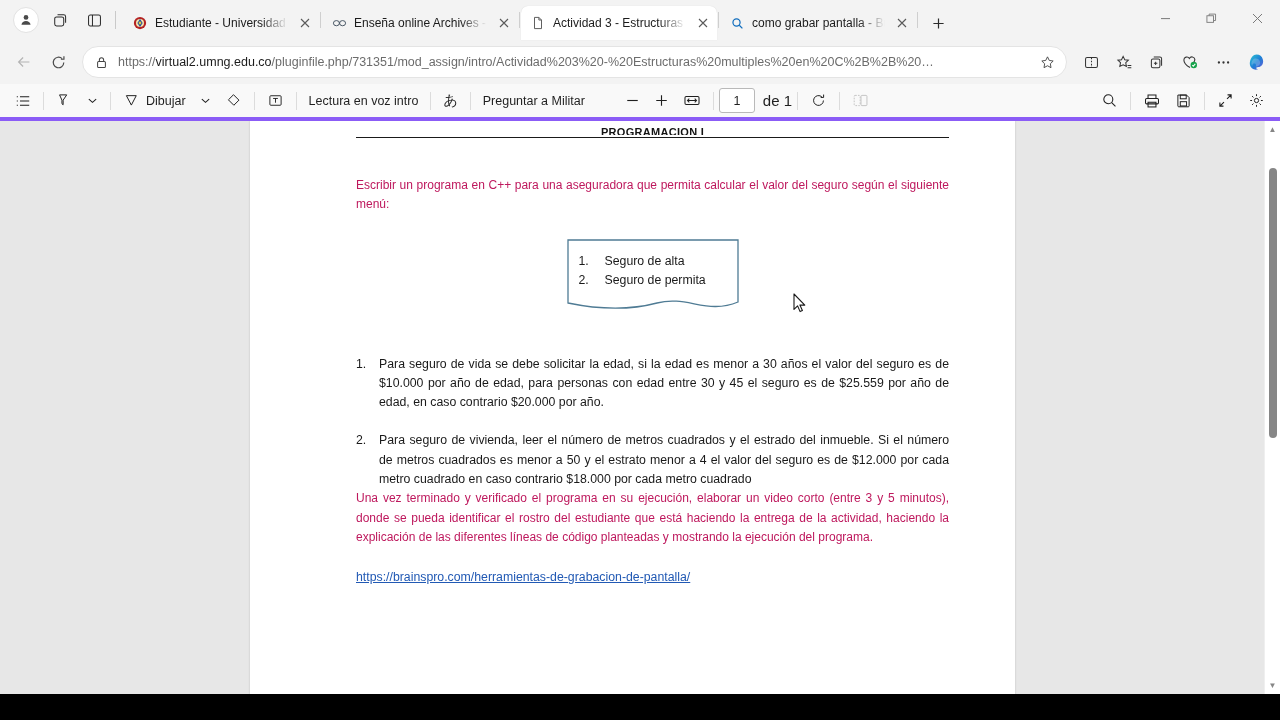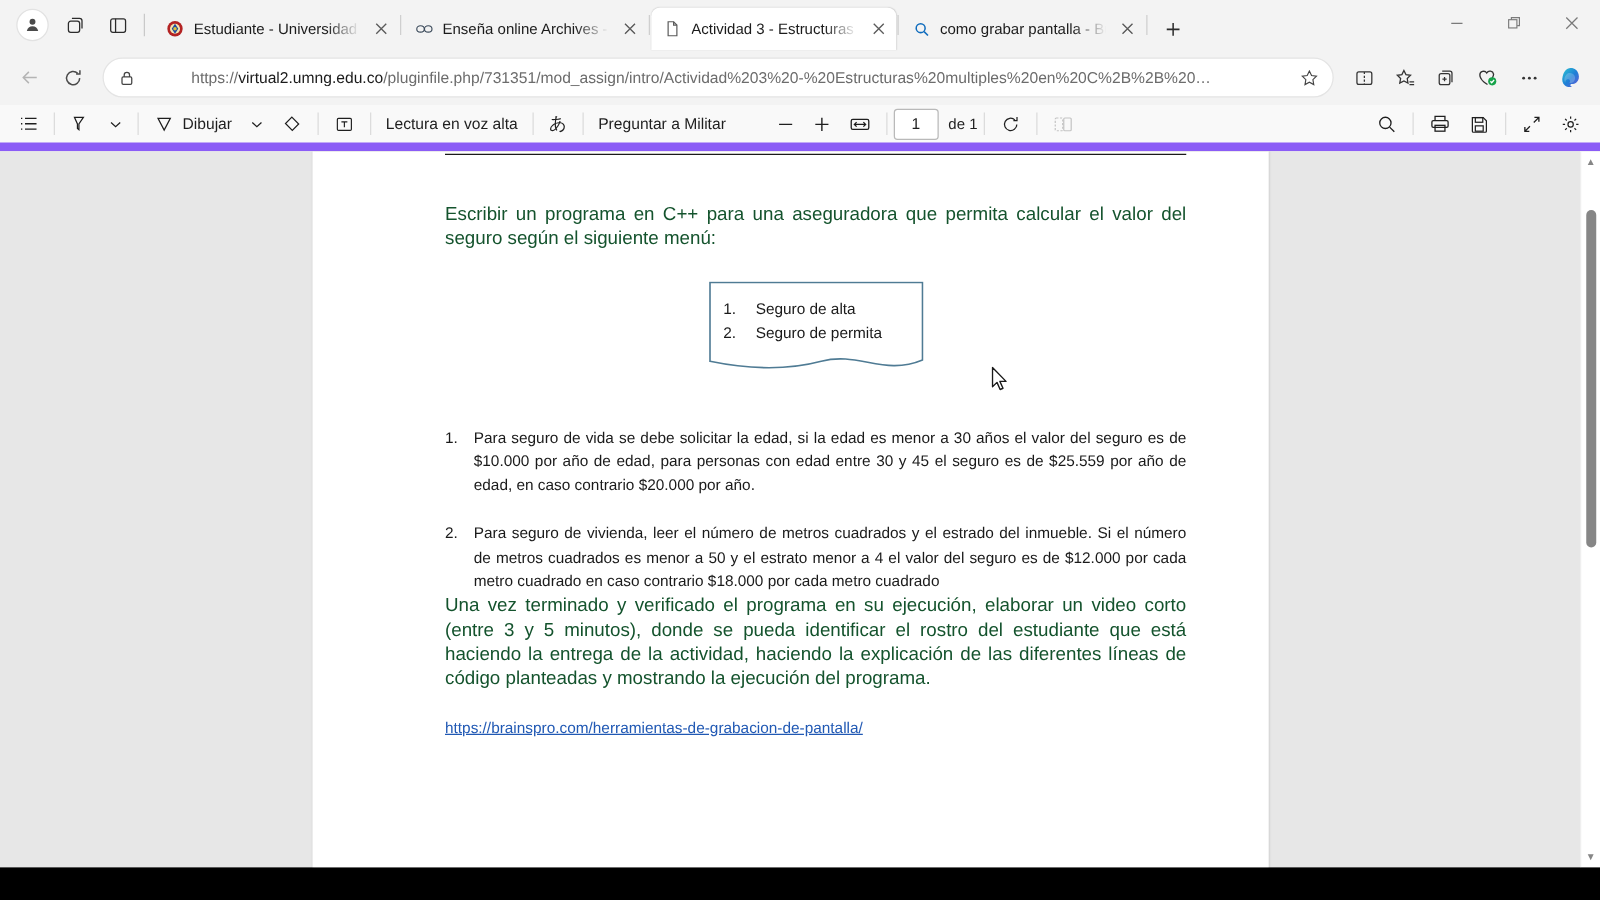--- a/index.html
+++ b/index.html
@@ -138,35 +138,34 @@
     min-width: 0;
     border: 1px solid #e4e4e4;
   }
   .omnibox .lock { margin-right: 10px; display:flex; color:#444; }
   .url-text {
     flex: 1;
     font-size: 12.5px;
     color: #6c6c6c;
     white-space: nowrap; overflow: hidden;
     min-width: 0;
-    margin-left: 35px;
   }
   .url-text .host { color: #1b1b1b; }
   .omni-star {
     width: 26px; height: 26px; border-radius: 50%;
     display: flex; align-items: center; justify-content: center;
     color: #444;
   }
   .toolbar-icons { display: flex; align-items: center; gap: 1px; }
 
   
   .pdf-toolbar {
     height: 37px;
     background: #f9f9f9;
-    border-bottom: 7px solid #8b5cf6;
+    border-bottom: 4px solid #8b5cf6;
     display: flex; align-items: center;
     padding: 0 8px;
     font-size: 12.5px;
     color: #1f1f1f;
     gap: 0px;
     justify-content: flex-end;
   }
   .pdf-btn {
     height: 28px;
     display: flex; align-items: center; justify-content: center;
@@ -181,21 +180,21 @@
   .page-input {
     width: 36px; height: 25px;
     border: 1px solid #b9b9b9;
     border-radius: 3px;
     background: #fff;
     font-size: 12.5px;
     text-align: center;
     color: #1f1f1f;
     font-family: "Liberation Sans", sans-serif;
   }
-  .page-of { font-size: 12px; color: #1f1f1f; margin-left: 8px; }
+  .page-of { font-size: 15px; color: #1f1f1f; margin-left: 8px; }
 
   
   .pdf-area {
     flex: 1;
     background: #e7e7e7;
     position: relative;
     overflow: hidden;
   }
   .pdf-page {
     position: absolute;
@@ -218,24 +217,24 @@
     color: #131313;
     padding-top: 5px;
     overflow: hidden;
     height: 14px;
   }
   .doc-hr {
     border-top: 1.6px solid #1a1a1a;
     margin: 2px 0 0 0;
   }
   .doc-p {
-    font-size: 15px;
+    font-size: 12px;
     line-height: 19.3px;
     text-align: justify;
-    color: #14532d;
+    color: #be185d;
   }
 
   
   .menu-shape-wrap {
     margin: 24px 0 0 0;
     display: flex; justify-content: center;
   }
   .menu-shape {
     position: relative;
     width: 172px; height: 78px;
@@ -551,21 +550,21 @@
 
       <div class="pdf-btn">
         <svg width="17" height="17" viewBox="0 0 20 20" fill="none" stroke="#1f1f1f" stroke-width="1.1">
           <rect x="3.4" y="4.4" width="13.2" height="11.2" rx="1.1"></rect>
           <path d="M7.2 7.6h5.6 M10 7.6v5"></path>
         </svg>
       </div>
       <div class="pdf-sep"></div>
 
       <div class="pdf-btn">
-        <span>Lectura en voz alta</span>
+        <span>Lectura en voz intro</span>
       </div>
       <div class="pdf-sep"></div>
 
       <div class="pdf-btn">
         <span style="font-size:14px">あ</span>
       </div>
       <div class="pdf-sep"></div>
 
       <div class="pdf-btn">
         <span>Preguntar a Militar</span>
@@ -648,20 +647,21 @@
           <path d="M10 2.6v2.2 M10 15.2v2.2 M2.6 10h2.2 M15.2 10h2.2 M4.8 4.8l1.6 1.6 M13.6 13.6l1.6 1.6 M15.2 4.8l-1.6 1.6 M6.4 13.6l-1.6 1.6"></path>
         </svg>
       </div>
     </div>
 
     <div class="pdf-area">
 
       <div class="pdf-page">
         <div class="doc-inner">
 
+          <div class="doc-header">PROGRAMACION I</div>
           <div class="doc-hr"></div>
 
           <p class="doc-p" style="margin-top:38px;">Escribir un programa en C++ para una aseguradora que permita calcular el valor del seguro según el siguiente menú:</p>
 
           <div class="menu-shape-wrap">
             <div class="menu-shape">
               <svg viewBox="0 0 172 78" preserveAspectRatio="none">
                 <path d="M1,1 H171 V63 C140,76 120,56 90,64 C60,72 30,70 1,64 Z" fill="#ffffff" stroke="#4f7b94" stroke-width="1.3"></path>
               </svg>
               <div class="menu-list">

